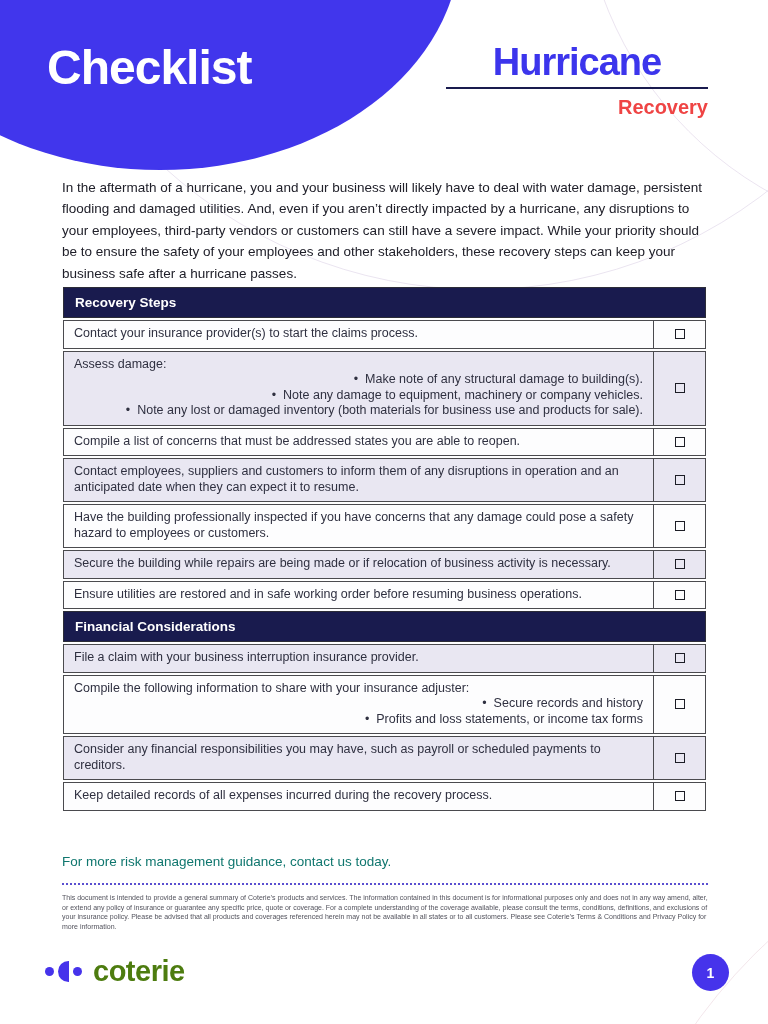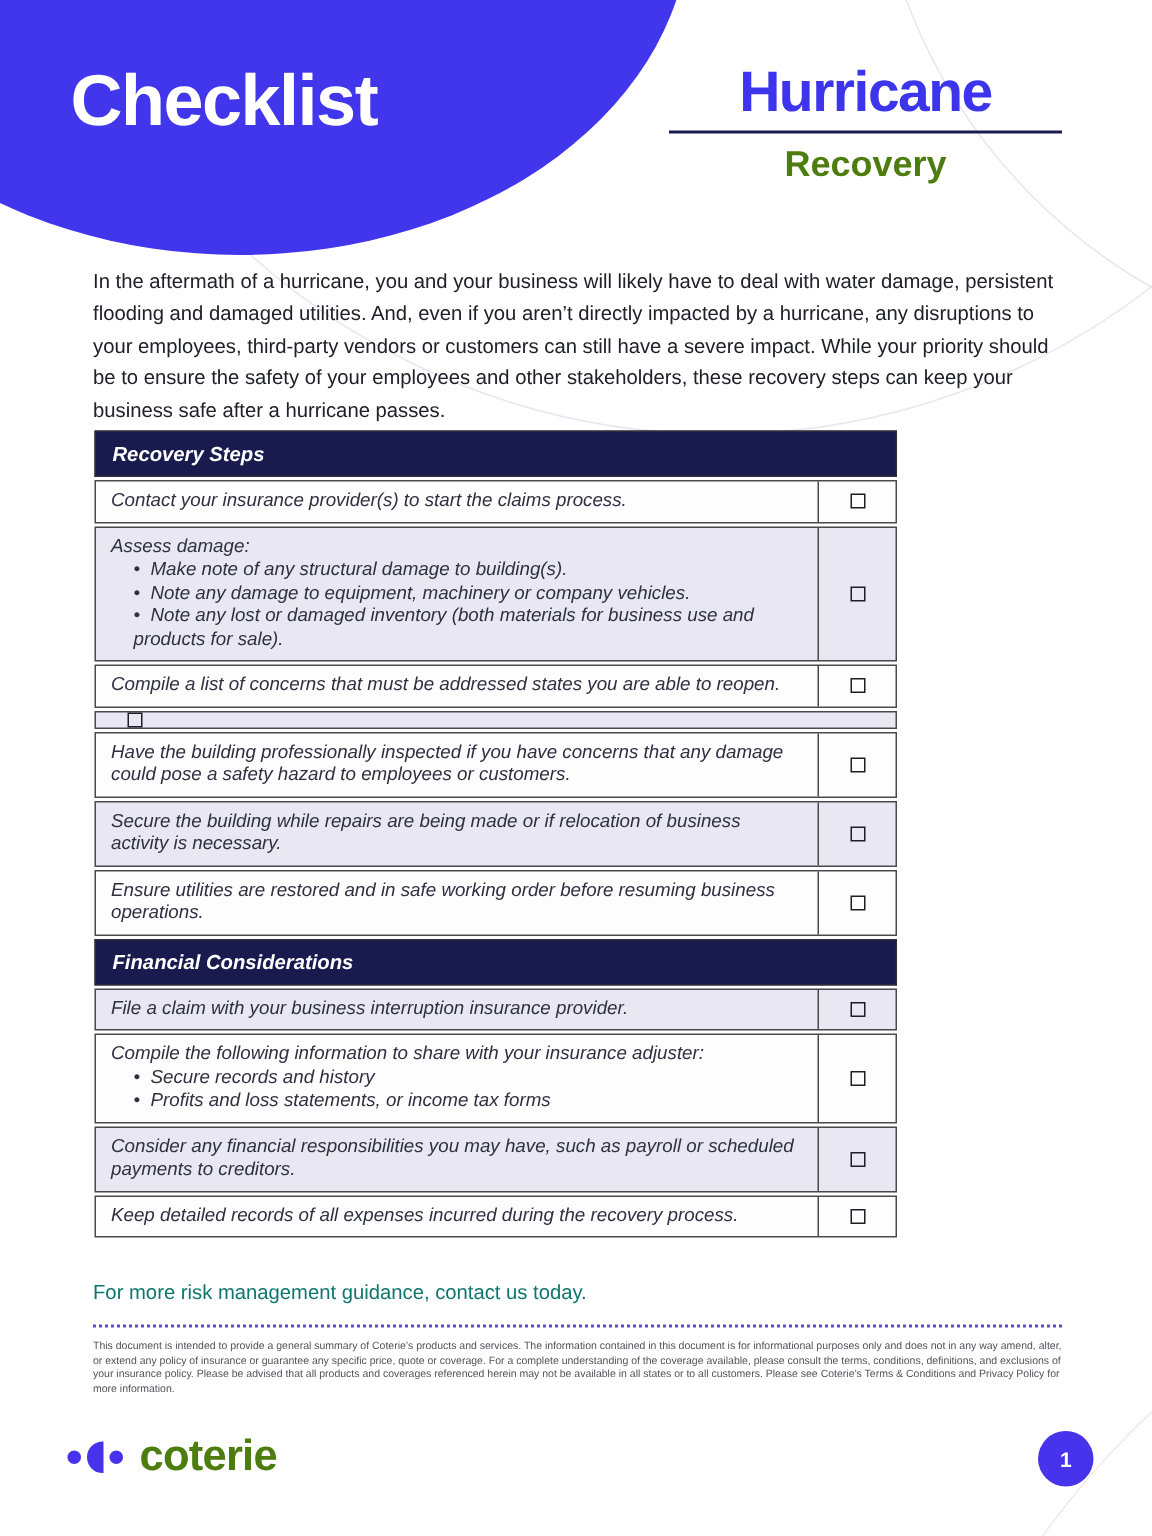--- a/index.html
+++ b/index.html
@@ -21,42 +21,42 @@
     width: 600px; height: 450px; border-radius: 50%;
     background: #4136ec;
   }
   .blob-label {
     position: absolute; left: 47px; top: 40px;
     font-size: 48px; font-weight: bold; color: #ffffff; letter-spacing: -1px;
   }
   .title-block { position: absolute; left: 446px; top: 38px; width: 262px; text-align: center; }
   .doc-title { font-size: 38px; font-weight: bold; color: #3c35ec; letter-spacing: -1px; line-height: 1.3; }
   .title-underline { border-bottom: 2px solid #191b4e; margin-top: 0px; }
-  .doc-subtitle { font-size: 24px; font-weight: bold; color: #4d7c0f; margin-top: 7px; }
+  .doc-subtitle { font-size: 20px; font-weight: bold; color: #ef4444; margin-top: 7px; text-align: right; }
 
   
   .intro {
     position: absolute; left: 62px; top: 177px; width: 648px;
     font-size: 13.5px; line-height: 21.4px; color: #20202a;
   }
 
   
-  .checklist { position: absolute; left: 63px; top: 287px; width: 535px; font-style: italic; }
+  .checklist { position: absolute; left: 63px; top: 287px; width: 643px; }
   .sec-header {
     background: #191b4e; color: #ffffff; font-weight: bold; font-size: 13.5px;
     padding: 7px 11px; border: 1.5px solid #2c2d38; margin-bottom: 2px;
   }
   .row { display: flex; border: 1.5px solid #4a4a4e; margin-bottom: 2px; }
   .row.plain { background: #fdfdfe; }
   .row.shaded { background: #e9e7f2; }
   .cell-text {
     flex: 1; padding: 5px 10px 6px 10px; font-size: 12.5px; line-height: 15.5px;
     color: #2f3040; border-right: 1.5px solid #4a4a4e;
   }
-  .cell-text ul { list-style: none; padding-left: 15px; }
+  .cell-text ul { list-style: none; padding-left: 15px; text-align: right; }
   .cell-text li::before { content: "•\00a0\00a0"; }
   .cell-box { width: 51px; display: flex; align-items: center; justify-content: center; }
   .checkbox { width: 10px; height: 10px; border: 1.7px solid #1c1d26; background: transparent; cursor: pointer; }
 
   
   .cta { position: absolute; left: 62px; top: 854px; font-size: 13.5px; color: #0f766e; }
   .dotted-divider { position: absolute; left: 62px; top: 883px; width: 646px; border-top: 2px dotted #5a4fd0; }
   .disclaimer {
     position: absolute; left: 62px; top: 893px; width: 646px;
     font-size: 7px; line-height: 9.6px; color: #52525c;
@@ -116,20 +116,23 @@
       </div>
       <div class="row plain">
         <div class="cell-text">
           <div>Compile a list of concerns that must be addressed states you are able to reopen.</div>
         </div>
         <div class="cell-box">
           <span class="checkbox"></span>
         </div>
       </div>
       <div class="row shaded">
+        <div class="cell-text">
+          <div>Contact employees, suppliers and customers to inform them of any disruptions in operation and an anticipated date when they can expect it to resume.</div>
+        </div>
         <div class="cell-box">
           <span class="checkbox"></span>
         </div>
       </div>
       <div class="row plain">
         <div class="cell-text">
           <div>Have the building professionally inspected if you have concerns that any damage could pose a safety hazard to employees or customers.</div>
         </div>
         <div class="cell-box">
           <span class="checkbox"></span>

